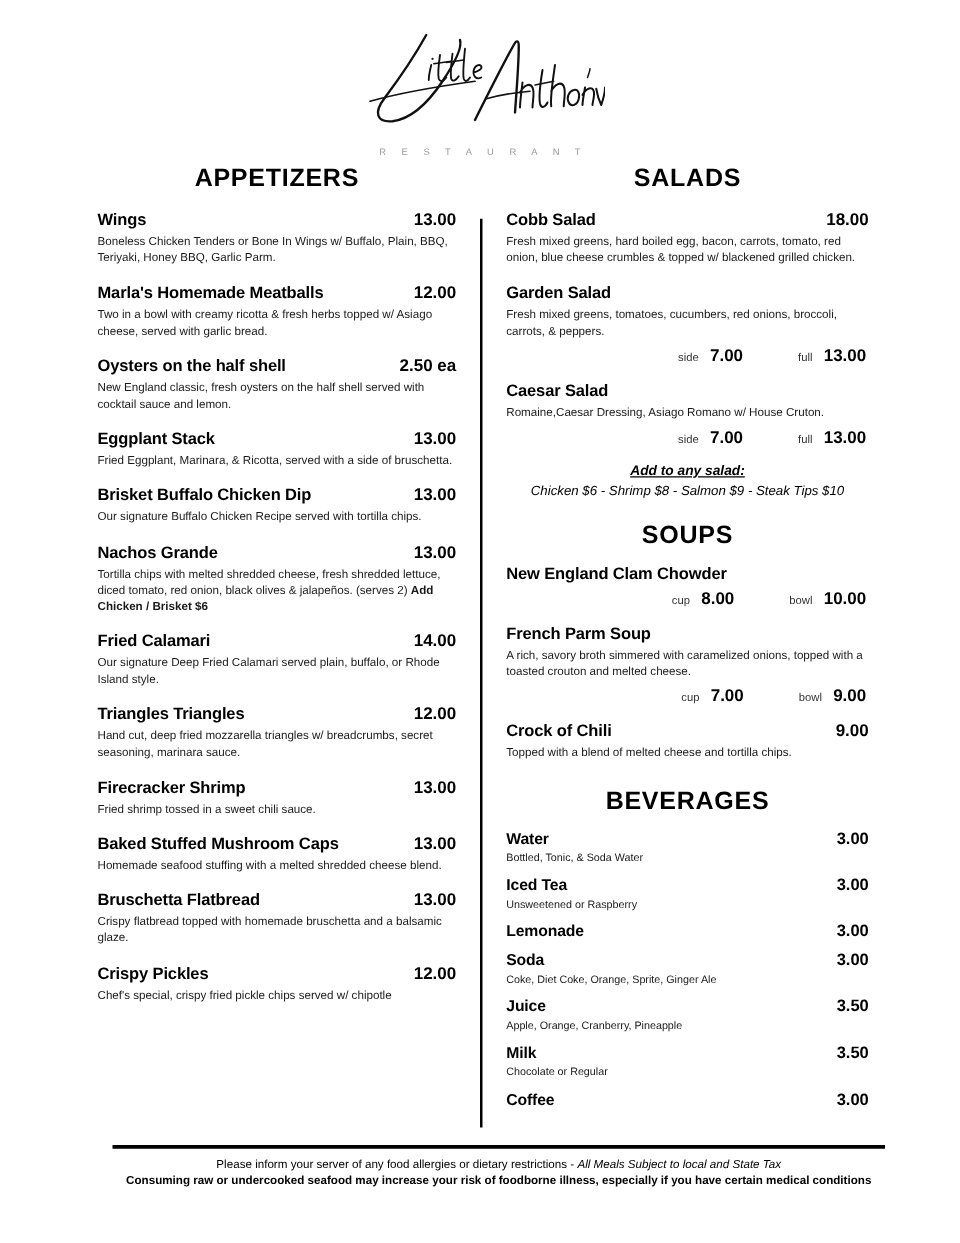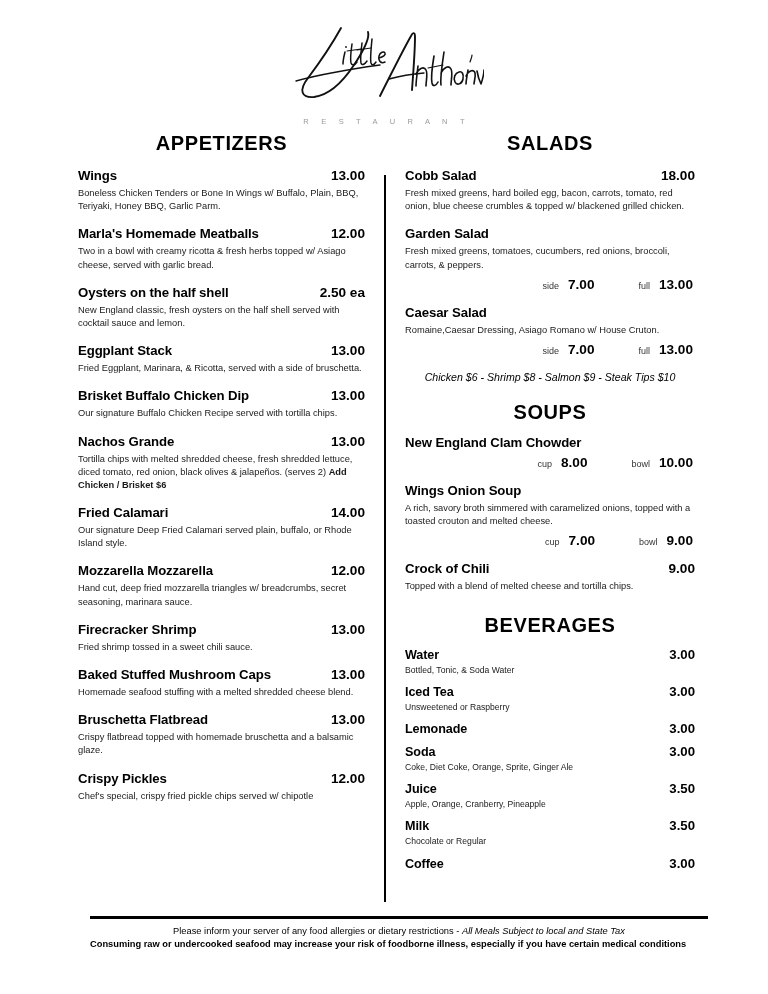--- a/index.html
+++ b/index.html
@@ -159,21 +159,21 @@
     height: 2.5px;
     background: #000;
   }
   .footer-line1 {
     text-align: center;
     font-size: 9.3px;
     margin-top: 7px;
   }
   .footer-line1 i { font-style: italic; }
   .footer-line2 {
-    text-align: left;
+    text-align: center;
     font-size: 9.3px;
     font-weight: bold;
     margin-top: 3px;
   }
 </style>
 </head>
 <body>
 
 <div class="logo-wrap">
   <svg class="logo-script" viewBox="0 0 200 86" aria-hidden="true">
@@ -258,21 +258,21 @@
         </div>
         <div class="item">
           <div class="item-row">
             <div class="item-name">Fried Calamari</div>
             <div class="item-price">14.00</div>
           </div>
           <div class="item-desc">Our signature Deep Fried Calamari served plain, buffalo, or Rhode Island style.</div>
         </div>
         <div class="item">
           <div class="item-row">
-            <div class="item-name">Mozzarella Mozzarella</div>
+            <div class="item-name">Triangles Triangles</div>
             <div class="item-price">12.00</div>
           </div>
           <div class="item-desc">Hand cut, deep fried mozzarella triangles w/ breadcrumbs, secret seasoning, marinara sauce.</div>
         </div>
         <div class="item">
           <div class="item-row">
             <div class="item-name">Firecracker Shrimp</div>
             <div class="item-price">13.00</div>
           </div>
           <div class="item-desc">Fried shrimp tossed in a sweet chili sauce.</div>
@@ -333,40 +333,41 @@
             <span class="size-label">side</span>
             <span class="size-price">7.00</span>
             <span class="size-gap"></span>
             <span class="size-label">full</span>
             <span class="size-price">13.00</span>
           </div>
         </div>
       </div>
 
     <div class="addon-block">
+      <div class="addon-title">Add to any salad:</div>
       <div class="addon-line">Chicken $6 -  Shrimp $8 - Salmon $9 - Steak Tips $10</div>
     </div>
 
     <div class="section-head soups">SOUPS</div>
     <div id="soups-list">
         <div class="item">
           <div class="item-row">
             <div class="item-name">New England Clam Chowder</div>
           </div>
           <div class="size-row">
             <span class="size-label">cup</span>
             <span class="size-price">8.00</span>
             <span class="size-gap"></span>
             <span class="size-label">bowl</span>
             <span class="size-price">10.00</span>
           </div>
         </div>
         <div class="item">
           <div class="item-row">
-            <div class="item-name">Wings Onion Soup</div>
+            <div class="item-name">French Parm Soup</div>
           </div>
           <div class="item-desc">A rich, savory broth simmered with caramelized onions, topped with a toasted crouton and melted cheese.</div>
           <div class="size-row">
             <span class="size-label">cup</span>
             <span class="size-price">7.00</span>
             <span class="size-gap"></span>
             <span class="size-label">bowl</span>
             <span class="size-price">9.00</span>
           </div>
         </div>

